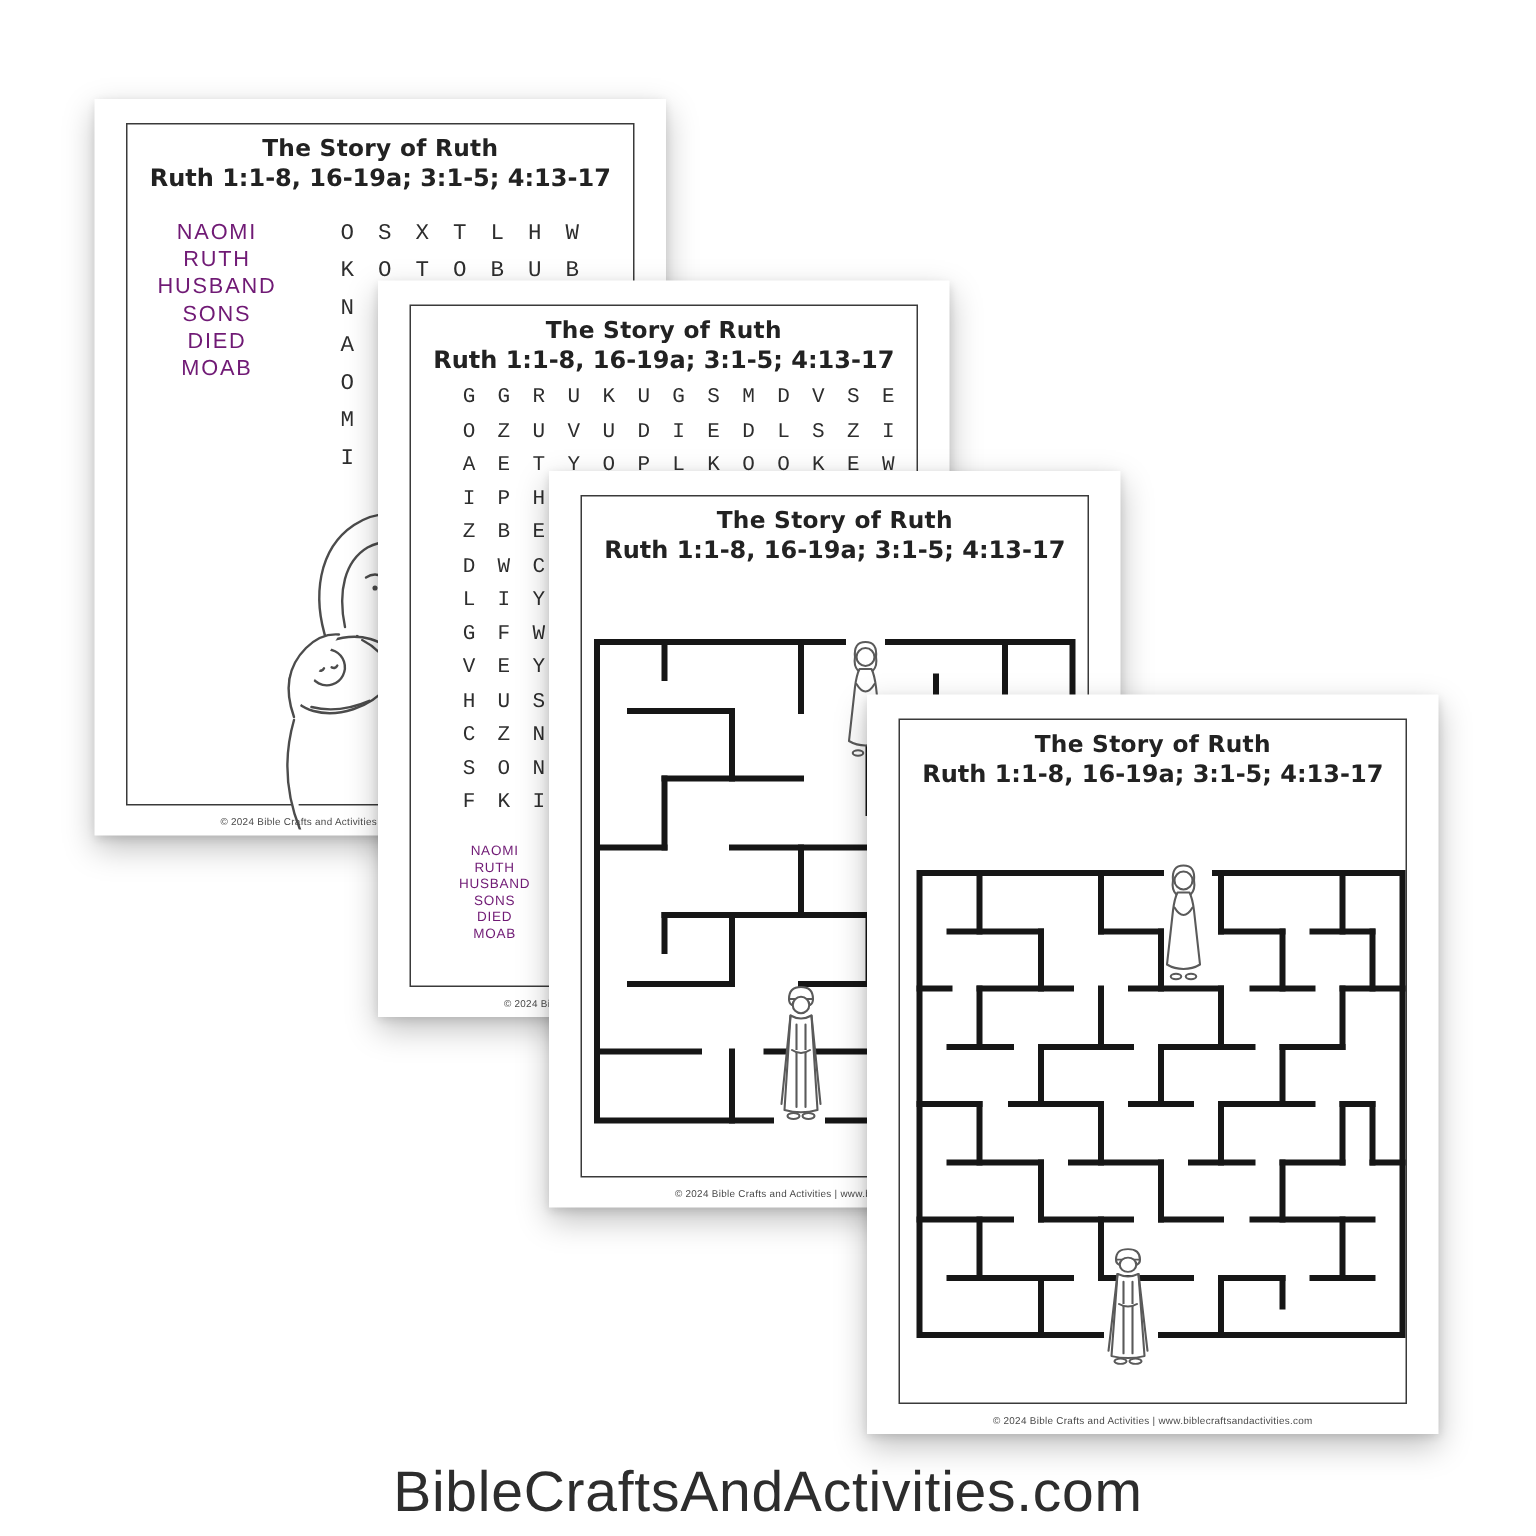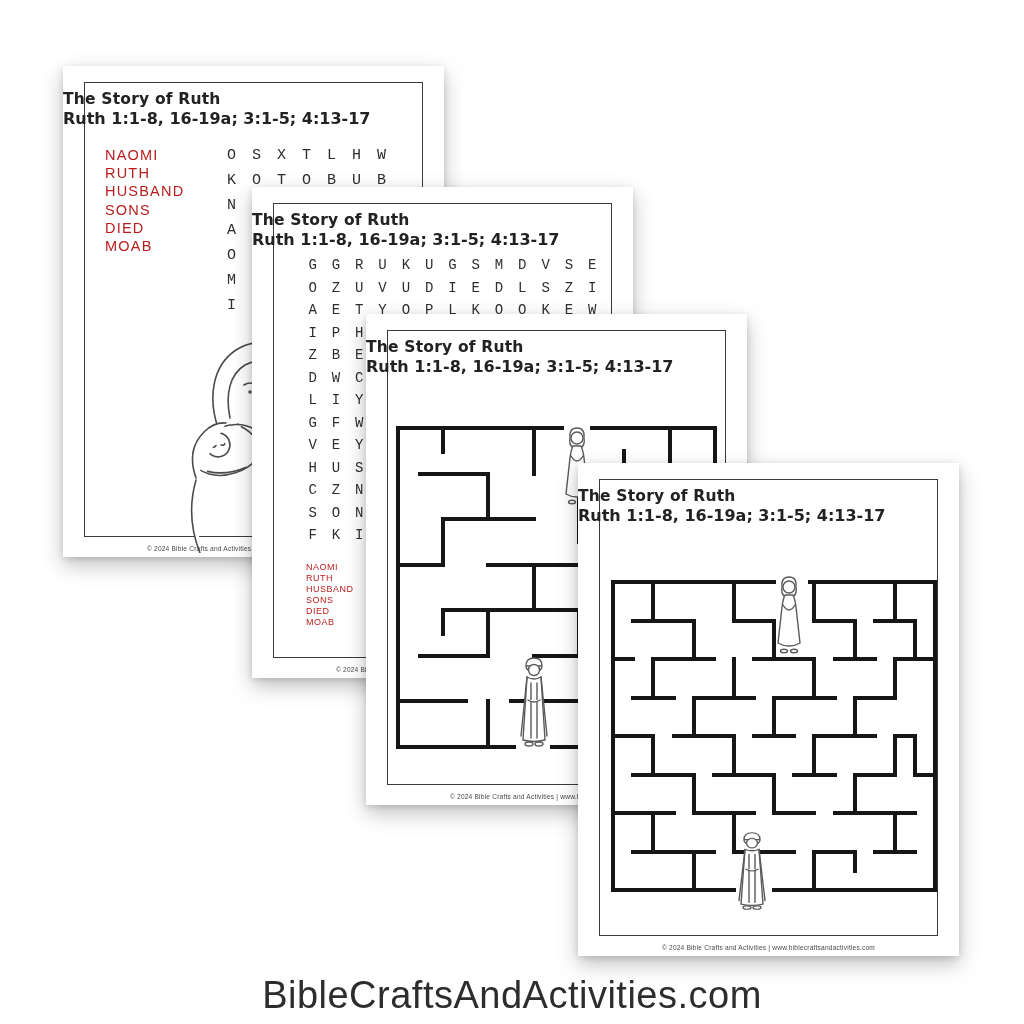--- a/index.html
+++ b/index.html
@@ -3,33 +3,33 @@
 <meta charset="utf-8">
 <style>
   html,body{margin:0;padding:0;background:#ffffff;}
   body{width:1024px;height:1024px;position:relative;overflow:hidden;
        font-family:"Liberation Sans",sans-serif;}
 
   .page{position:absolute;width:381px;background:#ffffff;
         box-shadow:0 8px 20px rgba(0,0,0,.25),0 2px 6px rgba(0,0,0,.12);}
   .page-border{position:absolute;left:21px;right:21px;top:16px;bottom:20px;
         border:1.6px solid #3a3a3a;}
-  .page-head{position:absolute;top:24px;left:0;right:0;text-align:left;
+  .page-head{position:absolute;top:24px;left:0;right:0;text-align:center;
         font-family:"DejaVu Sans",sans-serif;font-weight:bold;color:#222;}
   .page-title{font-size:15.5px;letter-spacing:.2px;line-height:19px;}
   .page-sub{font-size:16px;line-height:19px;}
   .page-footer{position:absolute;bottom:5px;left:0;right:0;text-align:center;
         font-size:6.6px;color:#4a4a4a;letter-spacing:.2px;}
 
   .lettergrid{position:absolute;font-family:"Liberation Mono",monospace;color:#2e2e2e;}
   .grow{display:flex;height:var(--ch);}
   .gcell{width:var(--cw);height:var(--ch);display:flex;align-items:center;
         justify-content:center;}
 
-  .wordlist{position:absolute;color:#b91c1c;}
+  .wordlist{position:absolute;color:#701a75;text-align:center;}
   .wl-large{left:42px;top:80px;font-size:14.5px;line-height:18.2px;letter-spacing:1.2px;}
   .wl-small{left:54px;top:375px;font-size:9px;line-height:11px;letter-spacing:.5px;}
 
   .maze,.figure,.illustration{position:absolute;}
   .maze path{stroke:#161616;stroke-width:4;fill:none;stroke-linecap:square;}
   .figure path,.figure ellipse,.figure circle{stroke:#5a5a5a;stroke-width:1.4;
         fill:#ffffff;stroke-linecap:round;stroke-linejoin:round;}
   .illustration path,.illustration ellipse,.illustration circle{stroke:#4c4c4c;
         stroke-width:1.6;fill:#ffffff;stroke-linecap:round;stroke-linejoin:round;}
   .illustration .fill{fill:#4c4c4c;stroke:none;}

